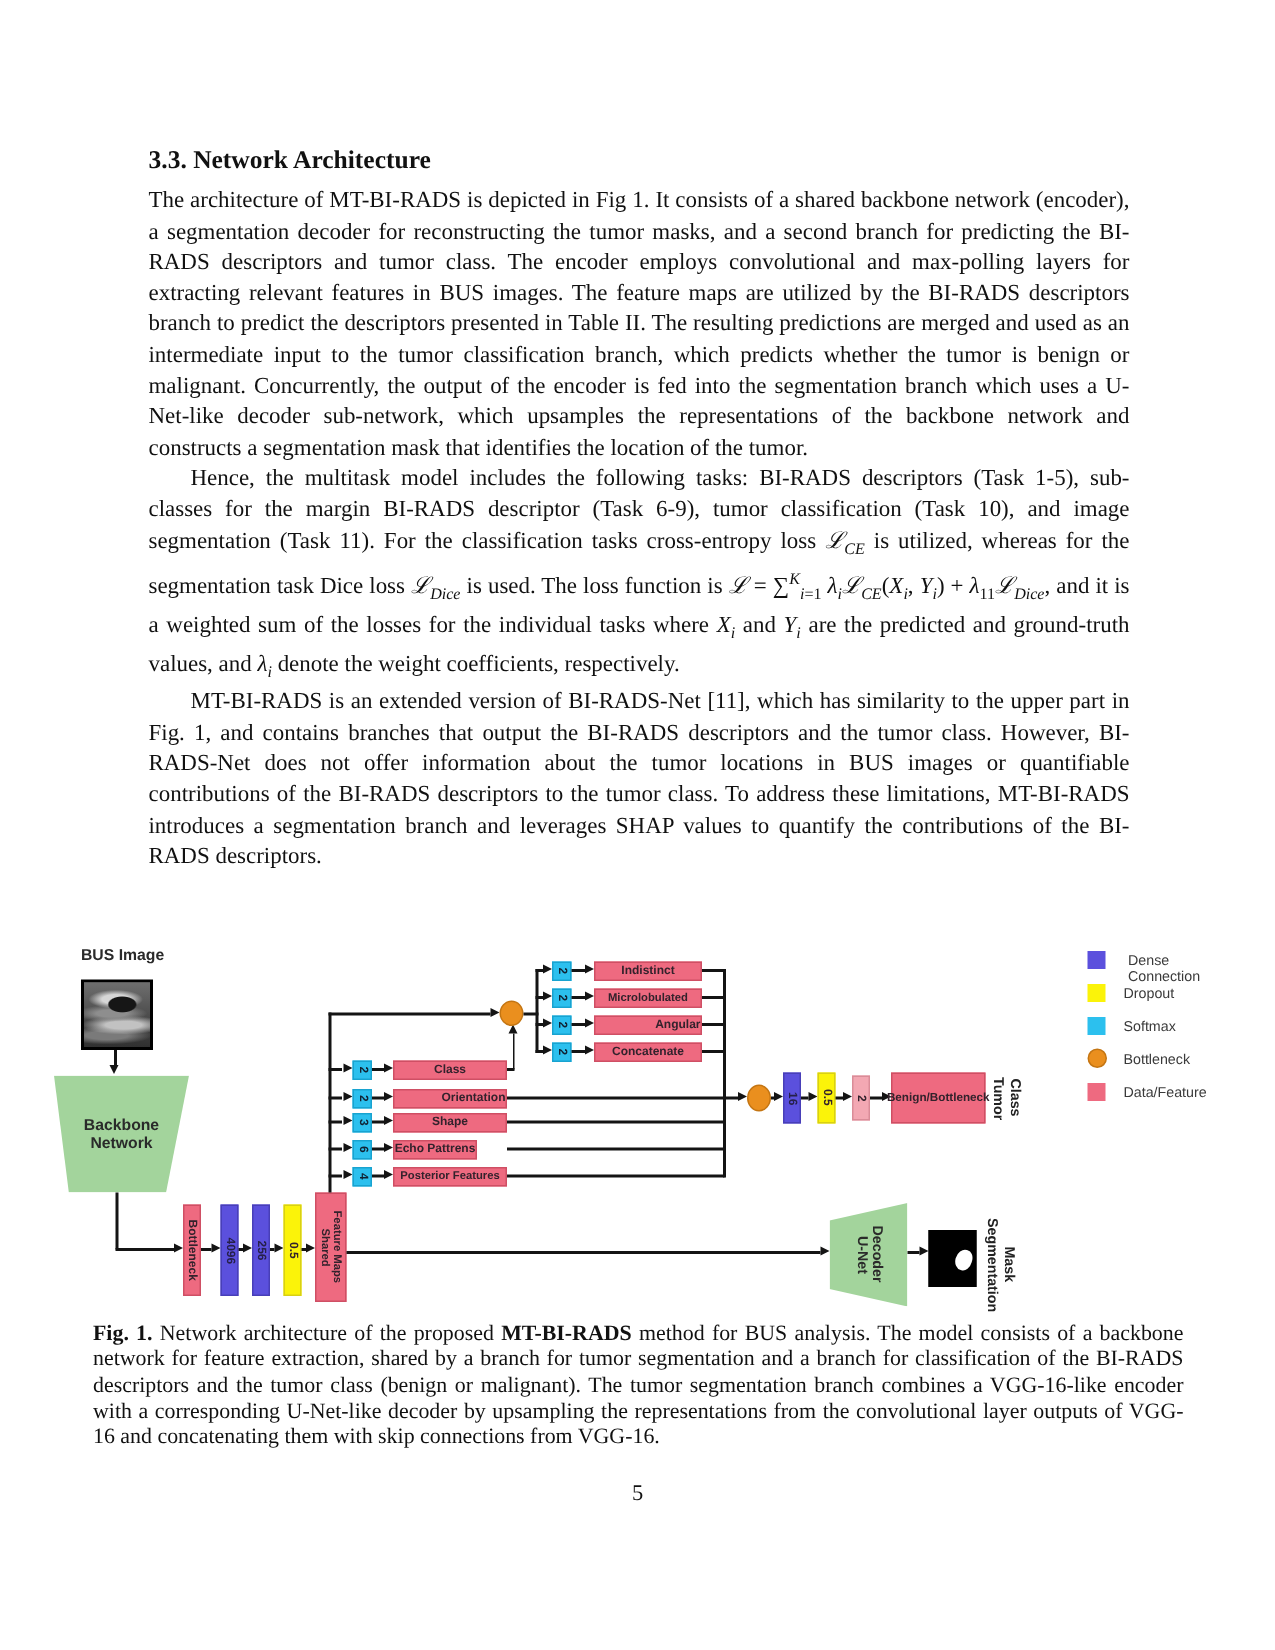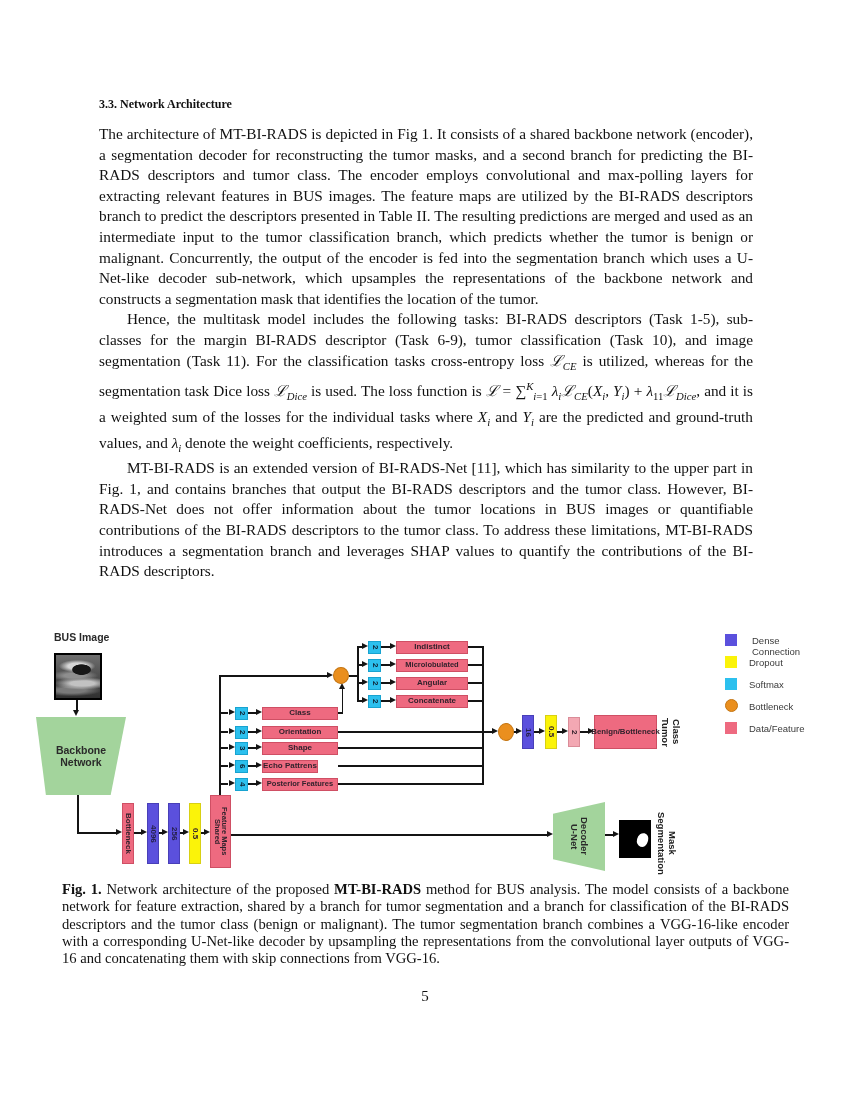--- a/index.html
+++ b/index.html
@@ -1,20 +1,20 @@
 <!DOCTYPE html>
 <html><head>
 <meta charset="utf-8">
 <style>
   html,body{margin:0;padding:0;background:#888;}
   .page{position:relative;width:850px;height:1100px;background:#ffffff;margin:0 auto;
         font-family:"Liberation Serif",serif;color:#111;overflow:hidden;}
 
   
-  .heading{position:absolute;left:99px;top:97px;font-size:12px;font-weight:bold;}
+  .heading{position:absolute;left:99px;top:97px;font-size:17px;font-weight:bold;}
   .bodytext{position:absolute;left:99px;top:124px;width:654px;font-size:15.3px;
             line-height:20.6px;text-align:justify;}
   .bodytext p{margin:0;}
   .bodytext p.ind{text-indent:28px;}
   .caption{position:absolute;left:62px;top:881px;width:727px;font-size:14.6px;
            line-height:17.3px;text-align:justify;}
   .pagenum{position:absolute;left:0;top:988px;width:100%;text-align:center;font-size:15px;}
   i{font-style:italic;}
   sub,sup{font-size:70%;}
 
@@ -131,21 +131,21 @@
       <span class="bl fs8">Class</span>
     </div>
 
     <div class="hl" style="left:183.2px;top:103.2px;width:9px;"></div>
     <div class="arr r" style="left:192.5px;top:100.4px;"></div>
     <div class="box cyan" style="left:199px;top:97.5px;width:13px;height:13px;">
       <span class="bl fs8 vert" style="color:#123;">2</span>
     </div>
     <div class="hl" style="left:212px;top:103.2px;width:8px;"></div>
     <div class="arr r" style="left:219.5px;top:100.4px;"></div>
-    <div class="box pink" style="left:226px;top:97.5px;width:76px;height:13px;">
+    <div class="box pink" style="left:226px;top:97.5px;width:76px;height:13px;justify-content:flex-end;">
       <span class="bl fs8">Orientation</span>
     </div>
 
     <div class="hl" style="left:183.2px;top:119.2px;width:9px;"></div>
     <div class="arr r" style="left:192.5px;top:116.4px;"></div>
     <div class="box cyan" style="left:199px;top:113.5px;width:13px;height:13px;">
       <span class="bl fs8 vert" style="color:#123;">3</span>
     </div>
     <div class="hl" style="left:212px;top:119.2px;width:8px;"></div>
     <div class="arr r" style="left:219.5px;top:116.4px;"></div>
@@ -207,21 +207,21 @@
     </div>
     <div class="hl" style="left:432px;top:36.2px;width:15px;"></div>
 
     <div class="hl" style="left:321.2px;top:54.2px;width:5px;"></div>
     <div class="arr r" style="left:325.5px;top:51.4px;"></div>
     <div class="box cyan" style="left:332px;top:48.5px;width:13px;height:13px;">
       <span class="bl fs8 vert" style="color:#123;">2</span>
     </div>
     <div class="hl" style="left:345px;top:54.2px;width:9px;"></div>
     <div class="arr r" style="left:353.5px;top:51.4px;"></div>
-    <div class="box pink" style="left:360px;top:48.5px;width:72px;height:13px;">
+    <div class="box pink" style="left:360px;top:48.5px;width:72px;height:13px;justify-content:flex-end;">
       <span class="bl fs8">Angular</span>
     </div>
     <div class="hl" style="left:432px;top:54.2px;width:15px;"></div>
 
     <div class="hl" style="left:321.2px;top:72.2px;width:5px;"></div>
     <div class="arr r" style="left:325.5px;top:69.4px;"></div>
     <div class="box cyan" style="left:332px;top:66.5px;width:13px;height:13px;">
       <span class="bl fs8 vert" style="color:#123;">2</span>
     </div>
     <div class="hl" style="left:345px;top:72.2px;width:9px;"></div>

